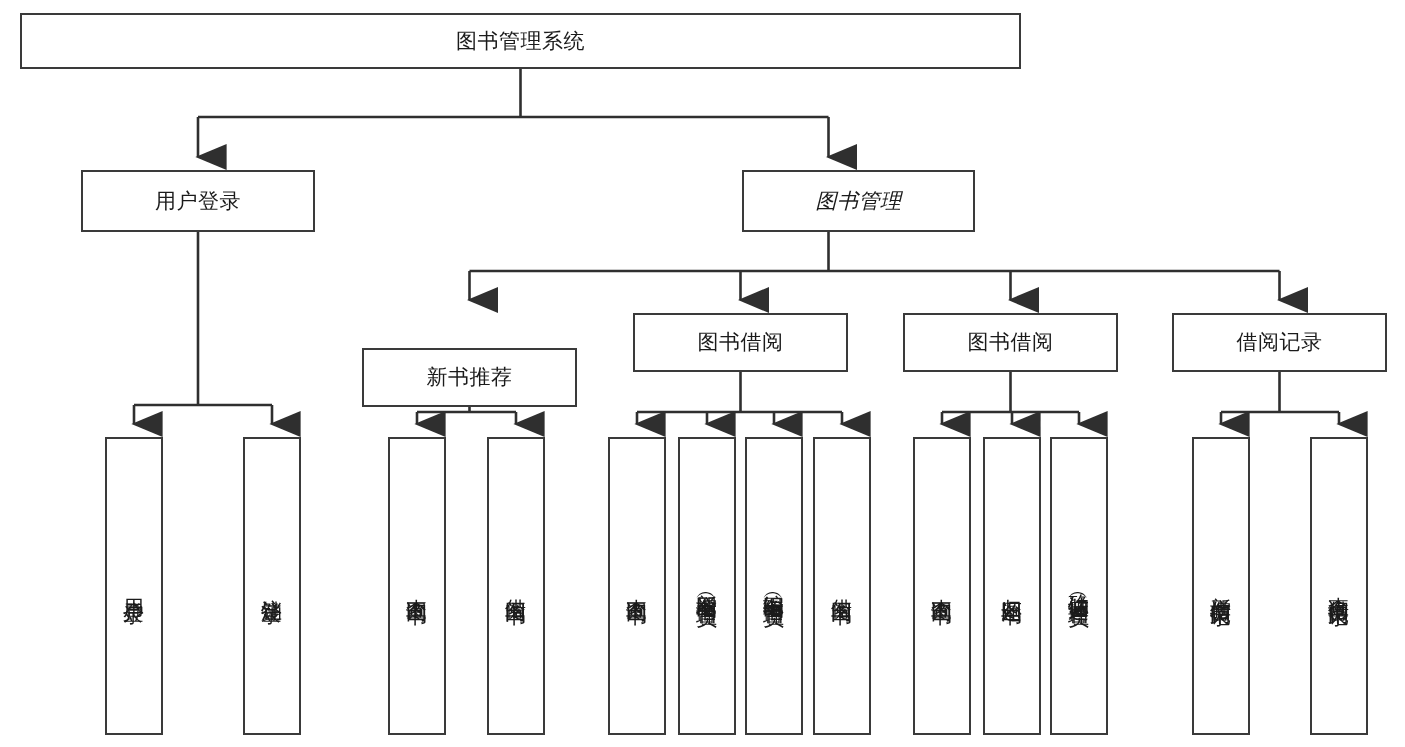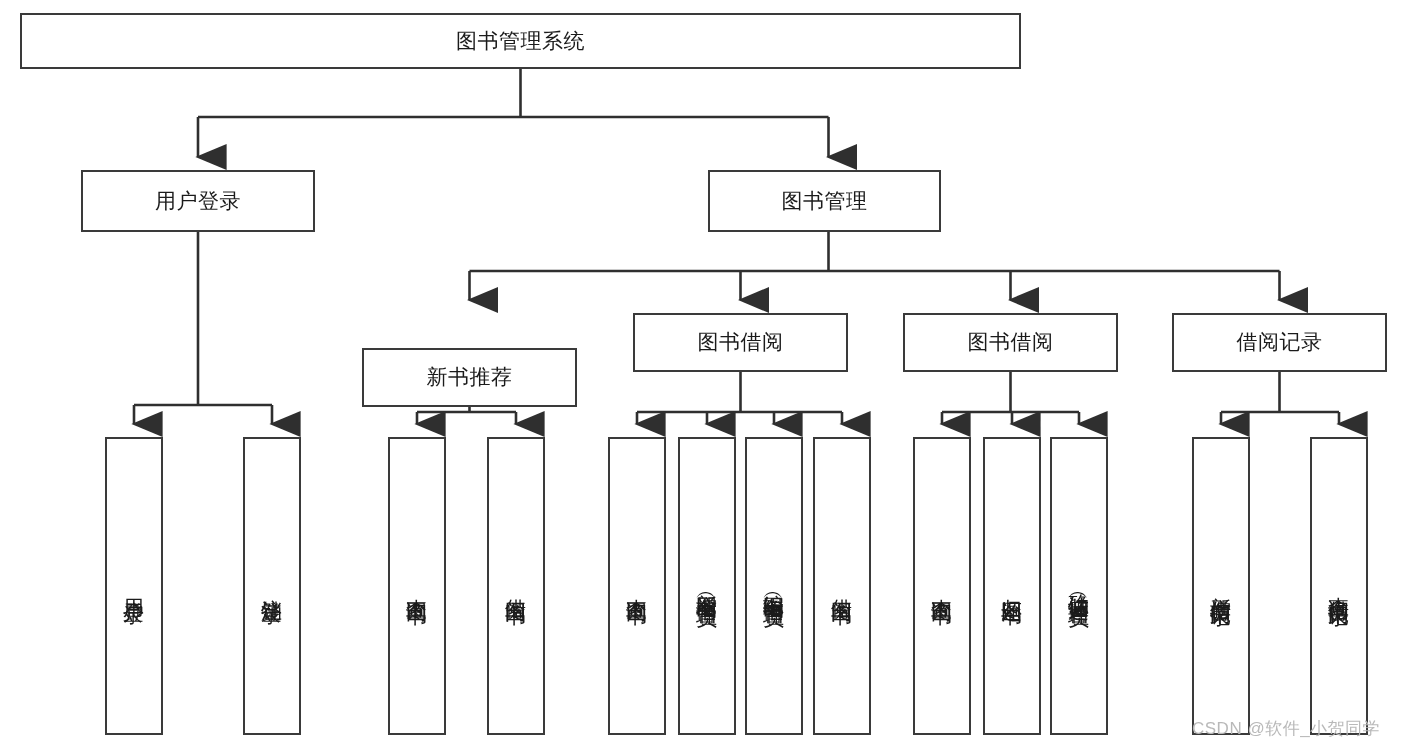--- a/index.html
+++ b/index.html
@@ -114,21 +114,21 @@
       </g>
   </svg>
 
   <div id="node-layer">
       <div class="node horizontal" style="left: 20px; top: 13px; width: 1001px; height: 56px;">
         <span class="node-label">图书管理系统</span>
       </div>
       <div class="node horizontal" style="left: 81px; top: 170px; width: 234px; height: 62px;">
         <span class="node-label">用户登录</span>
       </div>
-      <div class="node horizontal" style="left: 708px; top: 170px; width: 233px; height: 62px;">
+      <div class="node horizontal" style="left: 742px; top: 170px; width: 233px; height: 62px; font-style: italic;">
         <span class="node-label">图书管理</span>
       </div>
       <div class="node horizontal" style="left: 362px; top: 313px; width: 215px; height: 59px; margin-top: 35px;">
         <span class="node-label">新书推荐</span>
       </div>
       <div class="node horizontal" style="left: 633px; top: 313px; width: 215px; height: 59px;">
         <span class="node-label">图书借阅</span>
       </div>
       <div class="node horizontal" style="left: 903px; top: 313px; width: 215px; height: 59px;">
         <span class="node-label">图书借阅</span>
@@ -170,15 +170,14 @@
         <span class="node-label">确认归还（管理员）</span>
       </div>
       <div class="node vertical" style="left: 1192px; top: 437px; width: 58px; height: 298px;">
         <span class="node-label">新增借阅记录</span>
       </div>
       <div class="node vertical" style="left: 1310px; top: 437px; width: 58px; height: 298px;">
         <span class="node-label">查询借阅记录</span>
       </div>
     </div>
 
-  <div class="watermark" style="left: 1192px; top: 717px;">CSDN @软件_小贺同学</div>
 
 </div>
 
 </body></html>

